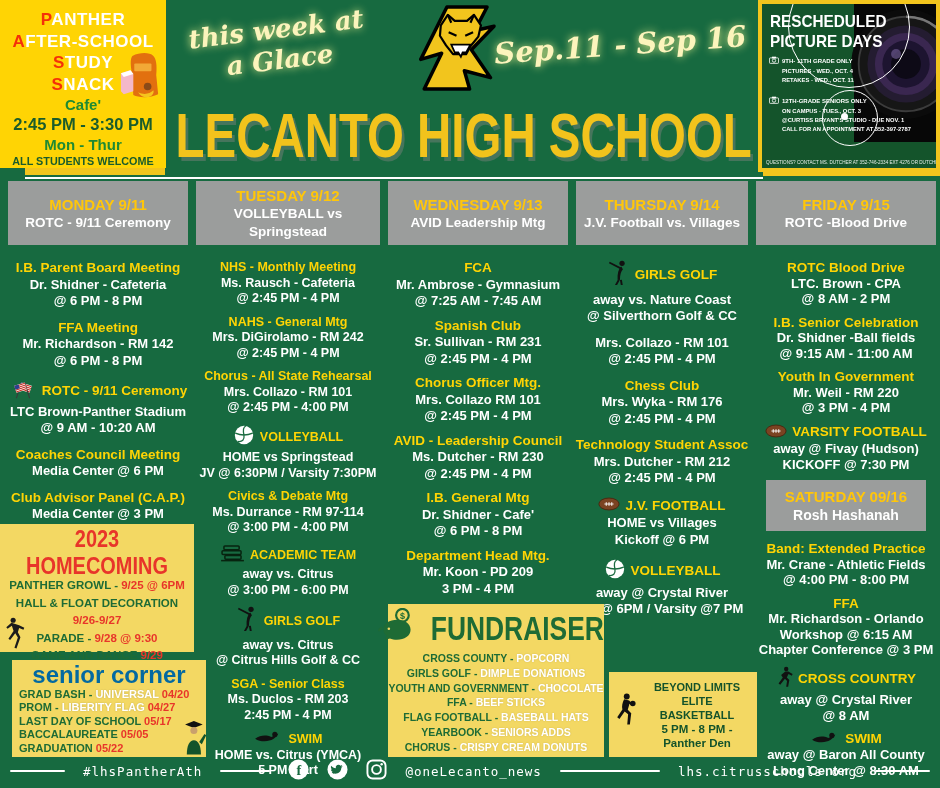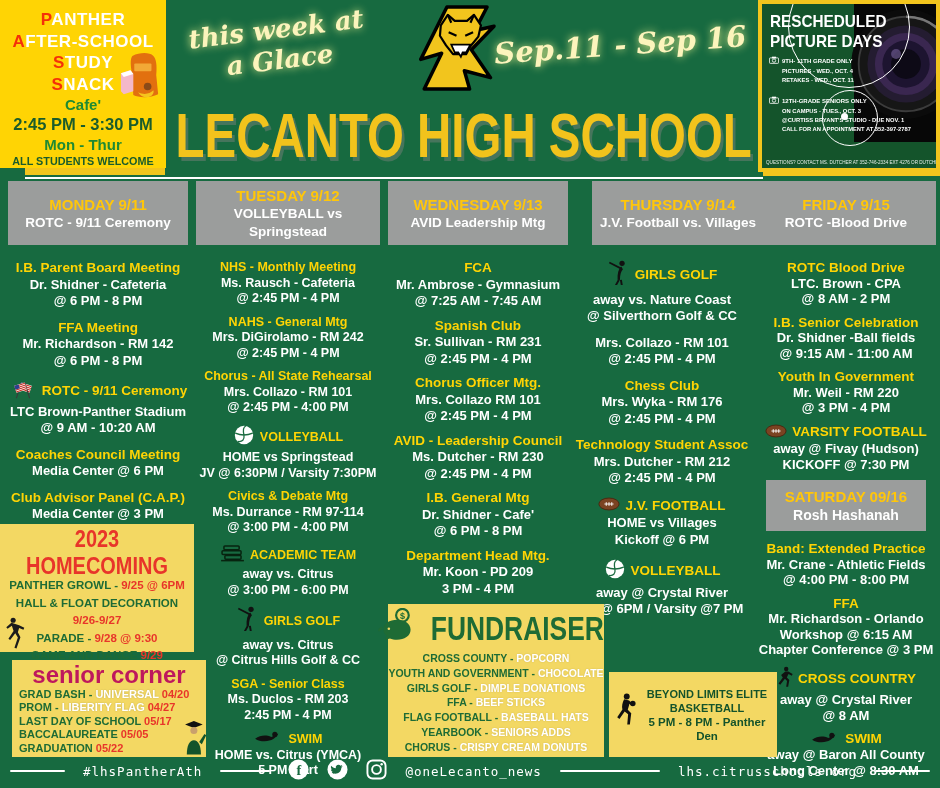--- a/index.html
+++ b/index.html
@@ -51,21 +51,21 @@
 
   
   .ybar-l{position:absolute;left:25px;top:168px;width:140px;height:7px;background:#F2C51D;}
   .ybar-r{position:absolute;left:763px;top:168px;width:177px;height:8px;background:#F2C51D;}
   .wline{position:absolute;left:25px;top:177px;width:738px;height:2px;background:#fff;}
 
   
   .day-head{position:absolute;top:181px;height:64px;background:#9B9D9C;text-align:center;
             box-sizing:border-box;display:flex;flex-direction:column;justify-content:center;}
   .dh0{left:8px;width:180px;} .dh1{left:196px;width:184px;} .dh2{left:388px;width:180px;}
-  .dh3{left:592px;width:172px;} .dh4{left:756px;width:180px;}
+  .dh3{left:576px;width:172px;} .dh4{left:756px;width:180px;}
   .dh-title{font-size:15px;font-weight:800;color:#FFC60A;line-height:19px;}
   .dh-sub{font-size:13.5px;font-weight:700;color:#fff;line-height:18px;}
 
   
   .col{position:absolute;top:246px;text-align:center;}
   .col0{left:8px;width:180px;} .col1{left:194px;width:188px;} .col2{left:386px;width:184px;}
   .col3{left:572px;width:180px;} .col4{left:754px;width:184px;}
   .events{padding-top:14px;}
   .event{margin-bottom:10px;}
   .ev-title{font-size:13.5px;font-weight:800;color:#FFD404;line-height:16.5px;}
@@ -85,32 +85,32 @@
   .hc-box{position:absolute;left:0;top:524px;width:194px;height:128px;background:#F3D863;
           box-sizing:border-box;padding-top:5px;text-align:center;}
   .hc-title{font-size:21px;font-weight:800;color:#E8352A;transform:scale(.95,1.12);line-height:24px;}
   .seg-line{font-size:11.5px;font-weight:800;line-height:17.5px;}
   .seg-green{color:#1E6B35;} .seg-red{color:#E8352A;}
   .seg-white{color:#fff;text-shadow:0 0 2px rgba(0,0,0,.2);}
   .dancer{position:absolute;left:2px;bottom:-4px;}
 
   .sr-box{position:absolute;left:12px;top:660px;width:194px;height:97px;background:#F3D863;
           box-sizing:border-box;padding-top:1px;text-align:center;}
-  .sr-title{font-size:24px;font-weight:800;color:#be185d;line-height:27px;}
+  .sr-title{font-size:24px;font-weight:800;color:#0369a1;line-height:27px;}
   .sr-box .seg-line{text-align:left;padding-left:7px;font-size:11px;line-height:13.4px;}
   .grad{position:absolute;right:-2px;bottom:-2px;}
 
   .fund-box{position:absolute;left:388px;top:604px;width:216px;height:153px;background:#F3D863;
             box-sizing:border-box;text-align:center;padding-top:3px;}
   .fund-head{display:flex;align-items:center;justify-content:center;gap:1px;height:44px;}
   .fund-title{font-size:30px;font-weight:800;color:#1E6B35;transform:scale(.88,1.1);letter-spacing:0;}
   .fund-line{font-size:10.5px;font-weight:800;line-height:14.8px;}
   .fund-club{color:#1E6B35;} .fund-item{color:#fff;text-shadow:0 0 2px rgba(0,0,0,.15);}
 
-  .bl-box{position:absolute;left:609px;top:672px;width:168px;height:85px;background:#F3D863;
+  .bl-box{position:absolute;left:609px;top:672px;width:148px;height:85px;background:#F3D863;
           display:flex;align-items:center;padding:4px 3px;box-sizing:border-box;gap:2px;}
   .bl-text{flex:1;text-align:center;font-size:11px;font-weight:800;color:#14532B;line-height:14px;}
   .bl-time{font-size:11.5px;}
 
   
   .footer{position:absolute;left:0;right:0;bottom:5px;height:24px;display:flex;align-items:center;
           color:#fff;font-family:"DejaVu Sans Mono",monospace;font-size:12.5px;gap:18px;
           padding:0 10px;letter-spacing:1px;}
   .fline{height:2px;background:#fff;border-radius:1px;}
   .f1{width:55px;} .f2{flex:1.1;} .f3{flex:2.2;} .f4{width:55px;}
@@ -527,22 +527,22 @@
           <text x="29" y="12" font-size="10" font-weight="bold" fill="#1E6B35" text-anchor="middle" font-family="Liberation Sans,sans-serif">$</text>
           <path d="M8 24c0-7 7-11 15-11s15 4 15 11-7 11-15 11c-3 0-5.5-.5-7.8-1.4L10 35l1.4-4.6C9.2 28.7 8 26.5 8 24z" fill="#1E6B35"></path>
           <path d="M6.5 22c-2 .3-3.2 1.6-3.2 3.6" stroke="#1E6B35" stroke-width="2.2" fill="none"></path>
           <circle cx="14" cy="23" r="1.4" fill="#F3D863"></circle>
         </svg>
       </span>
       <span class="fund-title">FUNDRAISER</span>
     </div>
     <div>
         <div class="fund-line"><span class="fund-club">CROSS COUNTY - </span><span class="fund-item">POPCORN</span></div>
+        <div class="fund-line"><span class="fund-club">GIRLS GOLF - </span><span class="fund-item">DIMPLE DONATIONS</span></div>
         <div class="fund-line"><span class="fund-club">YOUTH AND GOVERNMENT - </span><span class="fund-item">CHOCOLATE</span></div>
-        <div class="fund-line"><span class="fund-club">GIRLS GOLF - </span><span class="fund-item">DIMPLE DONATIONS</span></div>
         <div class="fund-line"><span class="fund-club">FFA - </span><span class="fund-item">BEEF STICKS</span></div>
         <div class="fund-line"><span class="fund-club">FLAG FOOTBALL - </span><span class="fund-item">BASEBALL HATS</span></div>
         <div class="fund-line"><span class="fund-club">YEARBOOK - </span><span class="fund-item">SENIORS ADDS</span></div>
         <div class="fund-line"><span class="fund-club">CHORUS - </span><span class="fund-item">CRISPY CREAM DONUTS</span></div>
       </div>
   </div>
 
   <div class="bl-box">
     <span>
       <svg viewBox="0 0 30 46" width="26" height="42" fill="#111">

